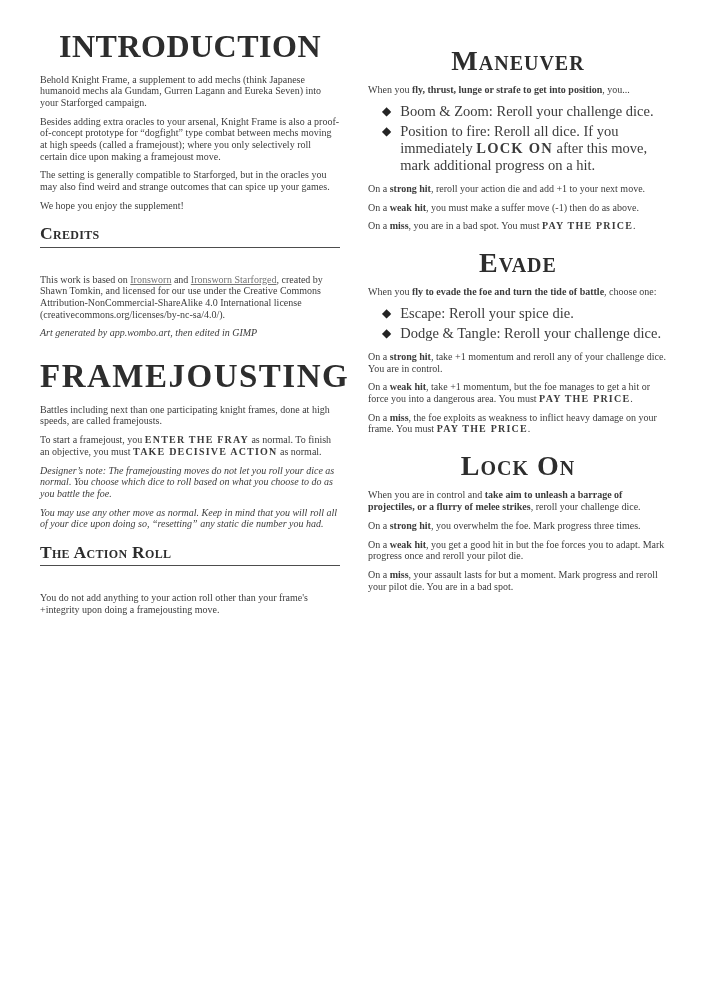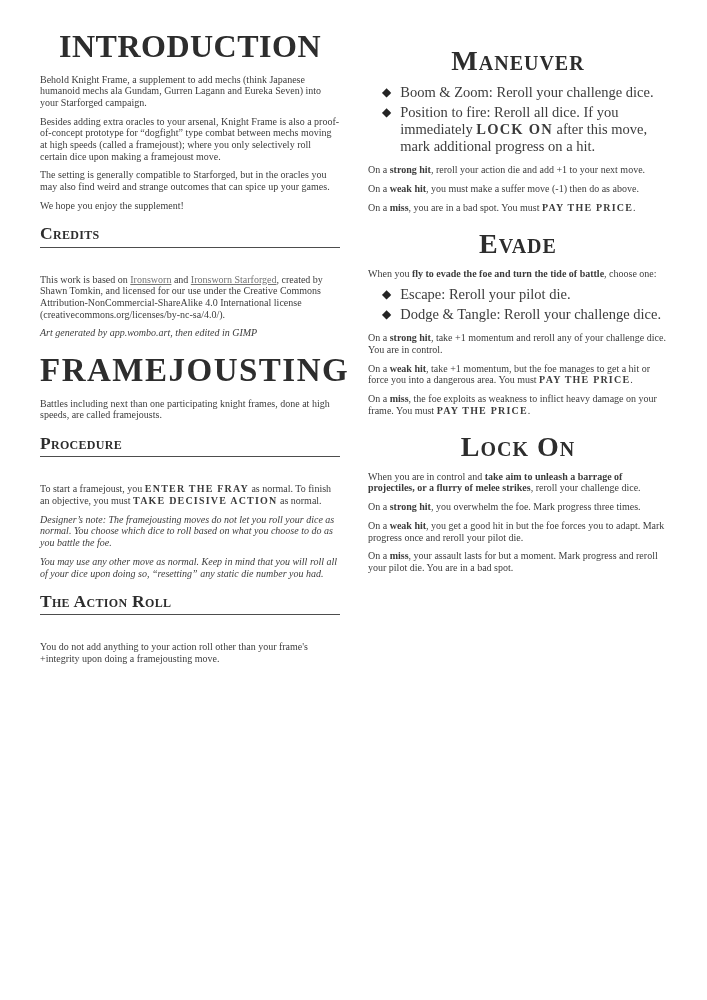--- a/index.html
+++ b/index.html
@@ -39,21 +39,21 @@
     font-weight: bold;
     color: #2d2d2d;
     text-align: center;
     margin: 0 0 10px 0;
     letter-spacing: 0.5px;
     line-height: 1.05;
   }
   h1.frame-title {
     font-size: 33px;
     letter-spacing: 1.5px;
-    margin: 14px 0 10px 0;
+    margin: 20px 0 10px 0;
     white-space: nowrap;
   }
   h3.rule-heading {
     font-variant: small-caps;
     font-size: 17.5px;
     font-weight: bold;
     color: #2d2d2d;
     border-bottom: 1.5px solid #4d4d4d;
     padding-bottom: 3px;
     margin: 13px 0 26px 0;
@@ -106,33 +106,33 @@
     <p><span>The setting is generally compatible to Starforged, but in the oracles you may also find weird and strange outcomes that can spice up your games.</span></p>
     <p><span>We hope you enjoy the supplement!</span></p>
 
     <h3 class="rule-heading">Credits</h3>
     <p><span>This work is based on </span><a class="link" href="#">Ironsworn</a><span> and </span><a class="link" href="#">Ironsworn Starforged</a><span>, created by Shawn Tomkin, and licensed for our use under the Creative Commons Attribution-NonCommercial-ShareAlike 4.0 International license (creativecommons.org/licenses/by-nc-sa/4.0/).</span></p>
     <p><span class="i">Art generated by app.wombo.art, then edited in GIMP</span></p>
 
     <h1 class="doc-title frame-title">FRAMEJOUSTING</h1>
     <p><span>Battles including next than one participating knight frames, done at high speeds, are called framejousts.</span></p>
 
-    <h3 class="rule-heading">Procedure</h3>
     <p><span>To start a framejoust, you </span><span class="b caps">ENTER THE FRAY</span><span> as normal. To finish an objective, you must </span><span class="b caps">TAKE DECISIVE ACTION</span><span> as normal.</span></p>
     <p><span class="i">Designer’s note: The framejousting moves do not let you roll your dice as normal. You choose which dice to roll based on what you choose to do as you battle the foe.</span></p>
     <p><span class="i">You may use any other move as normal. Keep in mind that you will roll all of your dice upon doing so, “resetting” any static die number you had.</span></p>
 
     <h3 class="rule-heading">The Action Roll</h3>
     <p><span>You do not add anything to your action roll other than your frame's +integrity upon doing a framejousting move.</span></p>
   </div>
 
   <div class="col">
 
     <section class="move">
       <h2 class="move-title">Maneuver</h2>
+      <p><span>When you </span><span class="b">fly, thrust, lunge or strafe to get into position</span><span>, you...</span></p>
       <ul class="diamond-list">
         <li>
           <span class="diamond">◆</span>
           <span class="li-text"><span>Boom &amp; Zoom: Reroll your challenge dice.</span></span>
         </li>
         <li>
           <span class="diamond">◆</span>
           <span class="li-text"><span>Position to fire: Reroll all dice. If you immediately </span><span class="b caps">LOCK ON</span><span> after this move, mark additional progress on a hit.</span></span>
         </li>
       </ul>
@@ -140,21 +140,21 @@
       <p><span>On a </span><span class="b">weak hit</span><span>, you must make a suffer move (-1) then do as above.</span></p>
       <p><span>On a </span><span class="b">miss</span><span>, you are in a bad spot. You must </span><span class="b caps">PAY THE PRICE</span><span>.</span></p>
     </section>
 
     <section class="move">
       <h2 class="move-title">Evade</h2>
       <p><span>When you </span><span class="b">fly to evade the foe and turn the tide of battle</span><span>, choose one:</span></p>
       <ul class="diamond-list">
         <li>
           <span class="diamond">◆</span>
-          <span class="li-text"><span>Escape: Reroll your pilot die.</span></span>
+          <span class="li-text"><span>Escape: Reroll your spice die.</span></span>
         </li>
         <li>
           <span class="diamond">◆</span>
           <span class="li-text"><span>Dodge &amp; Tangle: Reroll your challenge dice.</span></span>
         </li>
       </ul>
       <p><span>On a </span><span class="b">strong hit</span><span>, take +1 momentum and reroll any of your challenge dice. You are in control.</span></p>
       <p><span>On a </span><span class="b">weak hit</span><span>, take +1 momentum, but the foe manages to get a hit or force you into a dangerous area. You must </span><span class="b caps">PAY THE PRICE</span><span>.</span></p>
       <p><span>On a </span><span class="b">miss</span><span>, the foe exploits as weakness to inflict heavy damage on your frame. You must </span><span class="b caps">PAY THE PRICE</span><span>.</span></p>
     </section>

